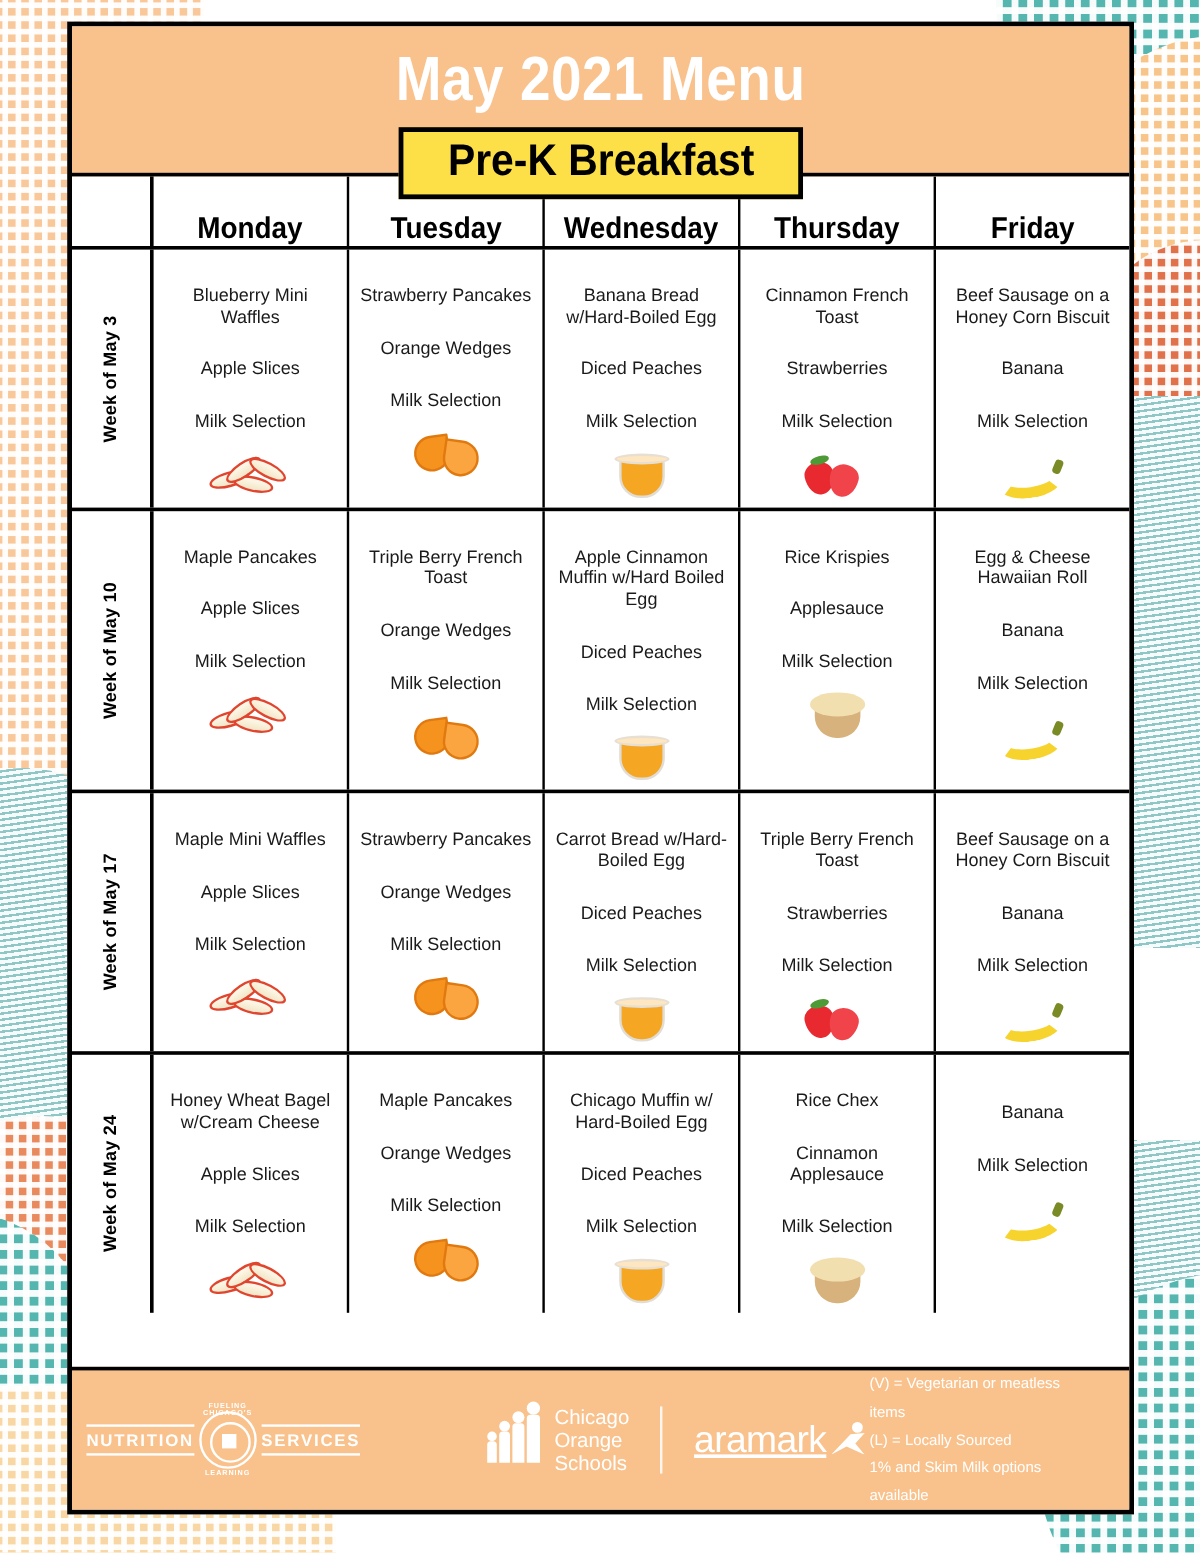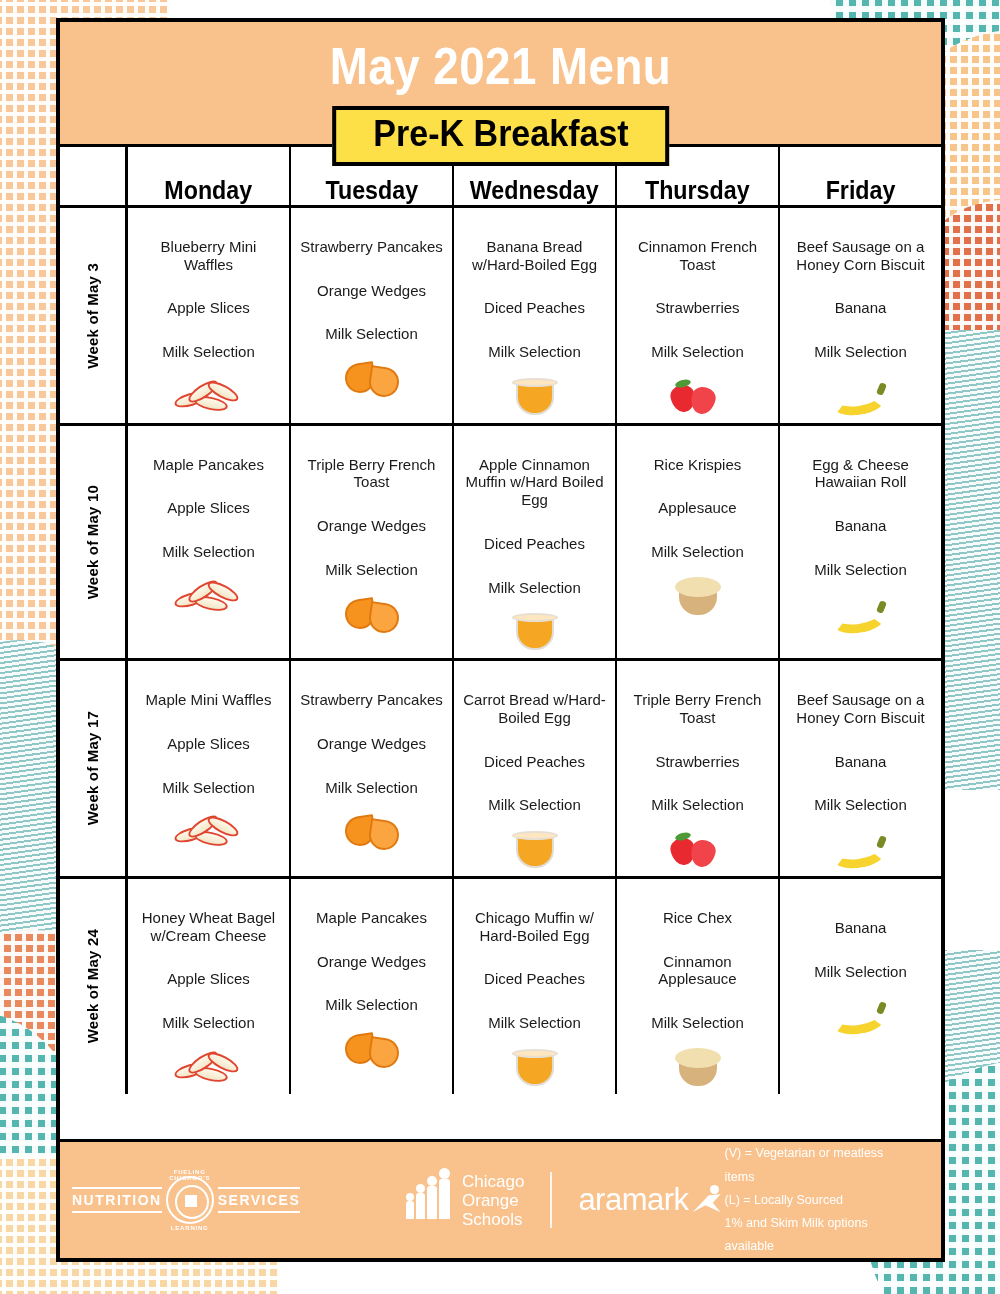--- a/index.html
+++ b/index.html
@@ -285,21 +285,21 @@
   .cps-text {
     color:#fff; font-size: 17px; line-height: 1.12; margin-left: 6px;
   }
   .cps-divider {
     width: 2px; height: 56px; background: rgba(255,255,255,0.85);
     margin: 0 26px;
   }
 
   
   #aramark { display:flex; align-items:center; }
-  .ara-word { color:#fff; font-size: 31px; letter-spacing: -0.5px; }
+  .ara-word { color:#fff; font-size: 31px; letter-spacing: -0.5px; text-decoration: underline; }
   .ara-star {
     position: relative; width: 34px; height: 30px; margin-left: 2px;
   }
   .ara-star .body {
     position:absolute; left: 2px; top: 9px; width: 28px; height: 18px;
     background:#fff;
     clip-path: polygon(0% 100%, 58% 6%, 100% 0%, 72% 48%, 100% 100%, 46% 62%);
   }
   .ara-star .head {
     position:absolute; left: 19px; top: 0px; width: 9px; height: 9px;

